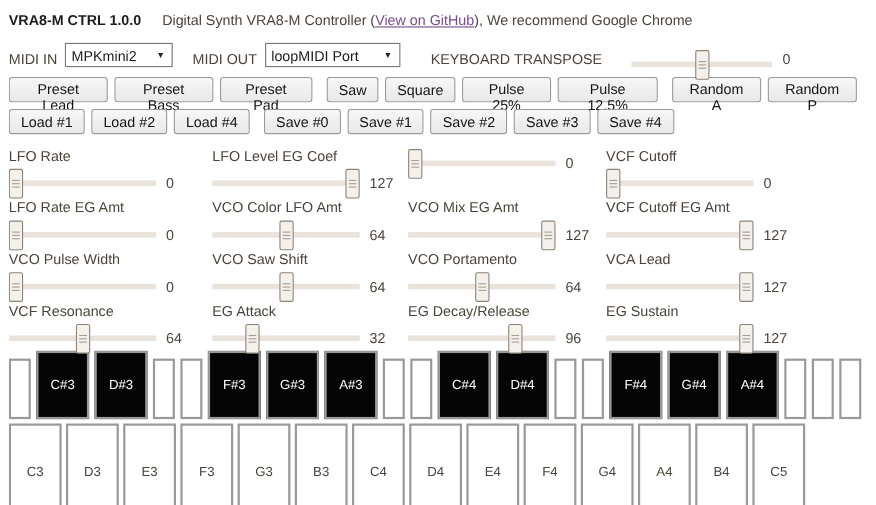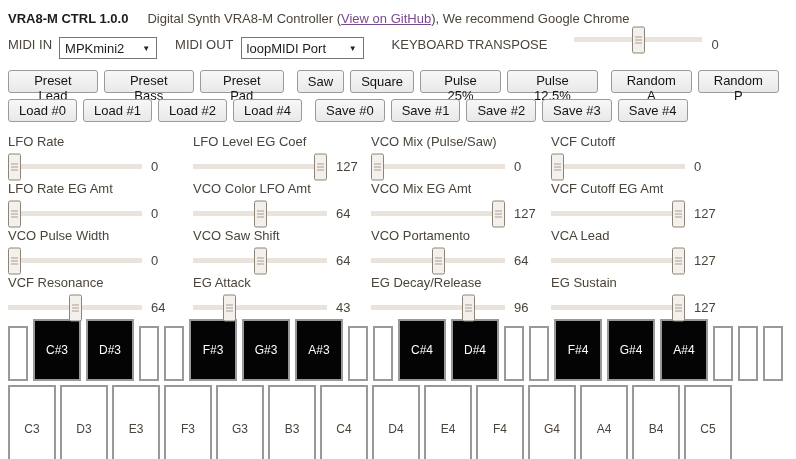--- a/index.html
+++ b/index.html
@@ -10,21 +10,21 @@
     font-family: "Liberation Sans", "DejaVu Sans", sans-serif;
     font-size: 13px;
     color: #4a443c;
   }
   
   .header { margin: 3px 0 11px 0; white-space: nowrap; }
   .title { font-weight: bold; color: #1c1c1c; margin-right: 19px; }
   .gh-link { color: #7a4a8f; text-decoration: underline; cursor: pointer; }
 
   
-  .midi-row { display: flex; align-items: flex-start; height: 24px; margin-bottom: 9px; }
+  .midi-row { display: flex; align-items: flex-end; height: 24px; margin-bottom: 9px; }
   .midi-label { margin-right: 7px; }
   .select-wrap { position: relative; display: inline-block; margin-right: 18px; }
   .select-wrap::after {
     content: "▼"; font-size: 8px; color: #222; position: absolute;
     right: 7px; top: 50%; transform: translateY(-50%); pointer-events: none;
   }
   select {
     appearance: none; -webkit-appearance: none; -moz-appearance: none;
     font-family: "Liberation Sans", "DejaVu Sans", sans-serif; font-size: 13px;
     color: #1c1c1c; background: #ffffff; border: 1px solid #767676;
@@ -117,21 +117,20 @@
       <button class="ctl">Pulse 12.5%</button>
     </div>
   <div class="btn-group">
       <button class="ctl">Random A</button>
       <button class="ctl">Random P</button>
     </div>
 </div>
 
 <div class="btn-row">
   <div class="btn-group">
-      <button class="ctl">Load #0</button>
       <button class="ctl">Load #1</button>
       <button class="ctl">Load #2</button>
       <button class="ctl">Load #4</button>
     </div>
   <div class="btn-group">
       <button class="ctl">Save #0</button>
       <button class="ctl">Save #1</button>
       <button class="ctl">Save #2</button>
       <button class="ctl">Save #3</button>
       <button class="ctl">Save #4</button>
@@ -151,21 +150,20 @@
     <div class="slider-cell">
       <div class="slider-label">LFO Level EG Coef</div>
       <div class="slider-row">
         <div class="track">
           <div class="thumb" style="left: calc(100% - 13px);"></div>
         </div>
         <div class="slider-value">127</div>
       </div>
     </div>
     <div class="slider-cell">
-      <div class="slider-label">VCO Mix (Pulse/Saw)</div>
       <div class="slider-row">
         <div class="track">
           <div class="thumb" style="left: calc(0% + 0px);"></div>
         </div>
         <div class="slider-value">0</div>
       </div>
     </div>
     <div class="slider-cell">
       <div class="slider-label">VCF Cutoff</div>
       <div class="slider-row">
@@ -255,21 +253,21 @@
         </div>
         <div class="slider-value">64</div>
       </div>
     </div>
     <div class="slider-cell">
       <div class="slider-label">EG Attack</div>
       <div class="slider-row">
         <div class="track">
           <div class="thumb" style="left: calc(25.1969% - 3.28px);"></div>
         </div>
-        <div class="slider-value">43</div>
+        <div class="slider-value">32</div>
       </div>
     </div>
     <div class="slider-cell">
       <div class="slider-label">EG Decay/Release</div>
       <div class="slider-row">
         <div class="track">
           <div class="thumb" style="left: calc(75.5906% - 9.83px);"></div>
         </div>
         <div class="slider-value">96</div>
       </div>

